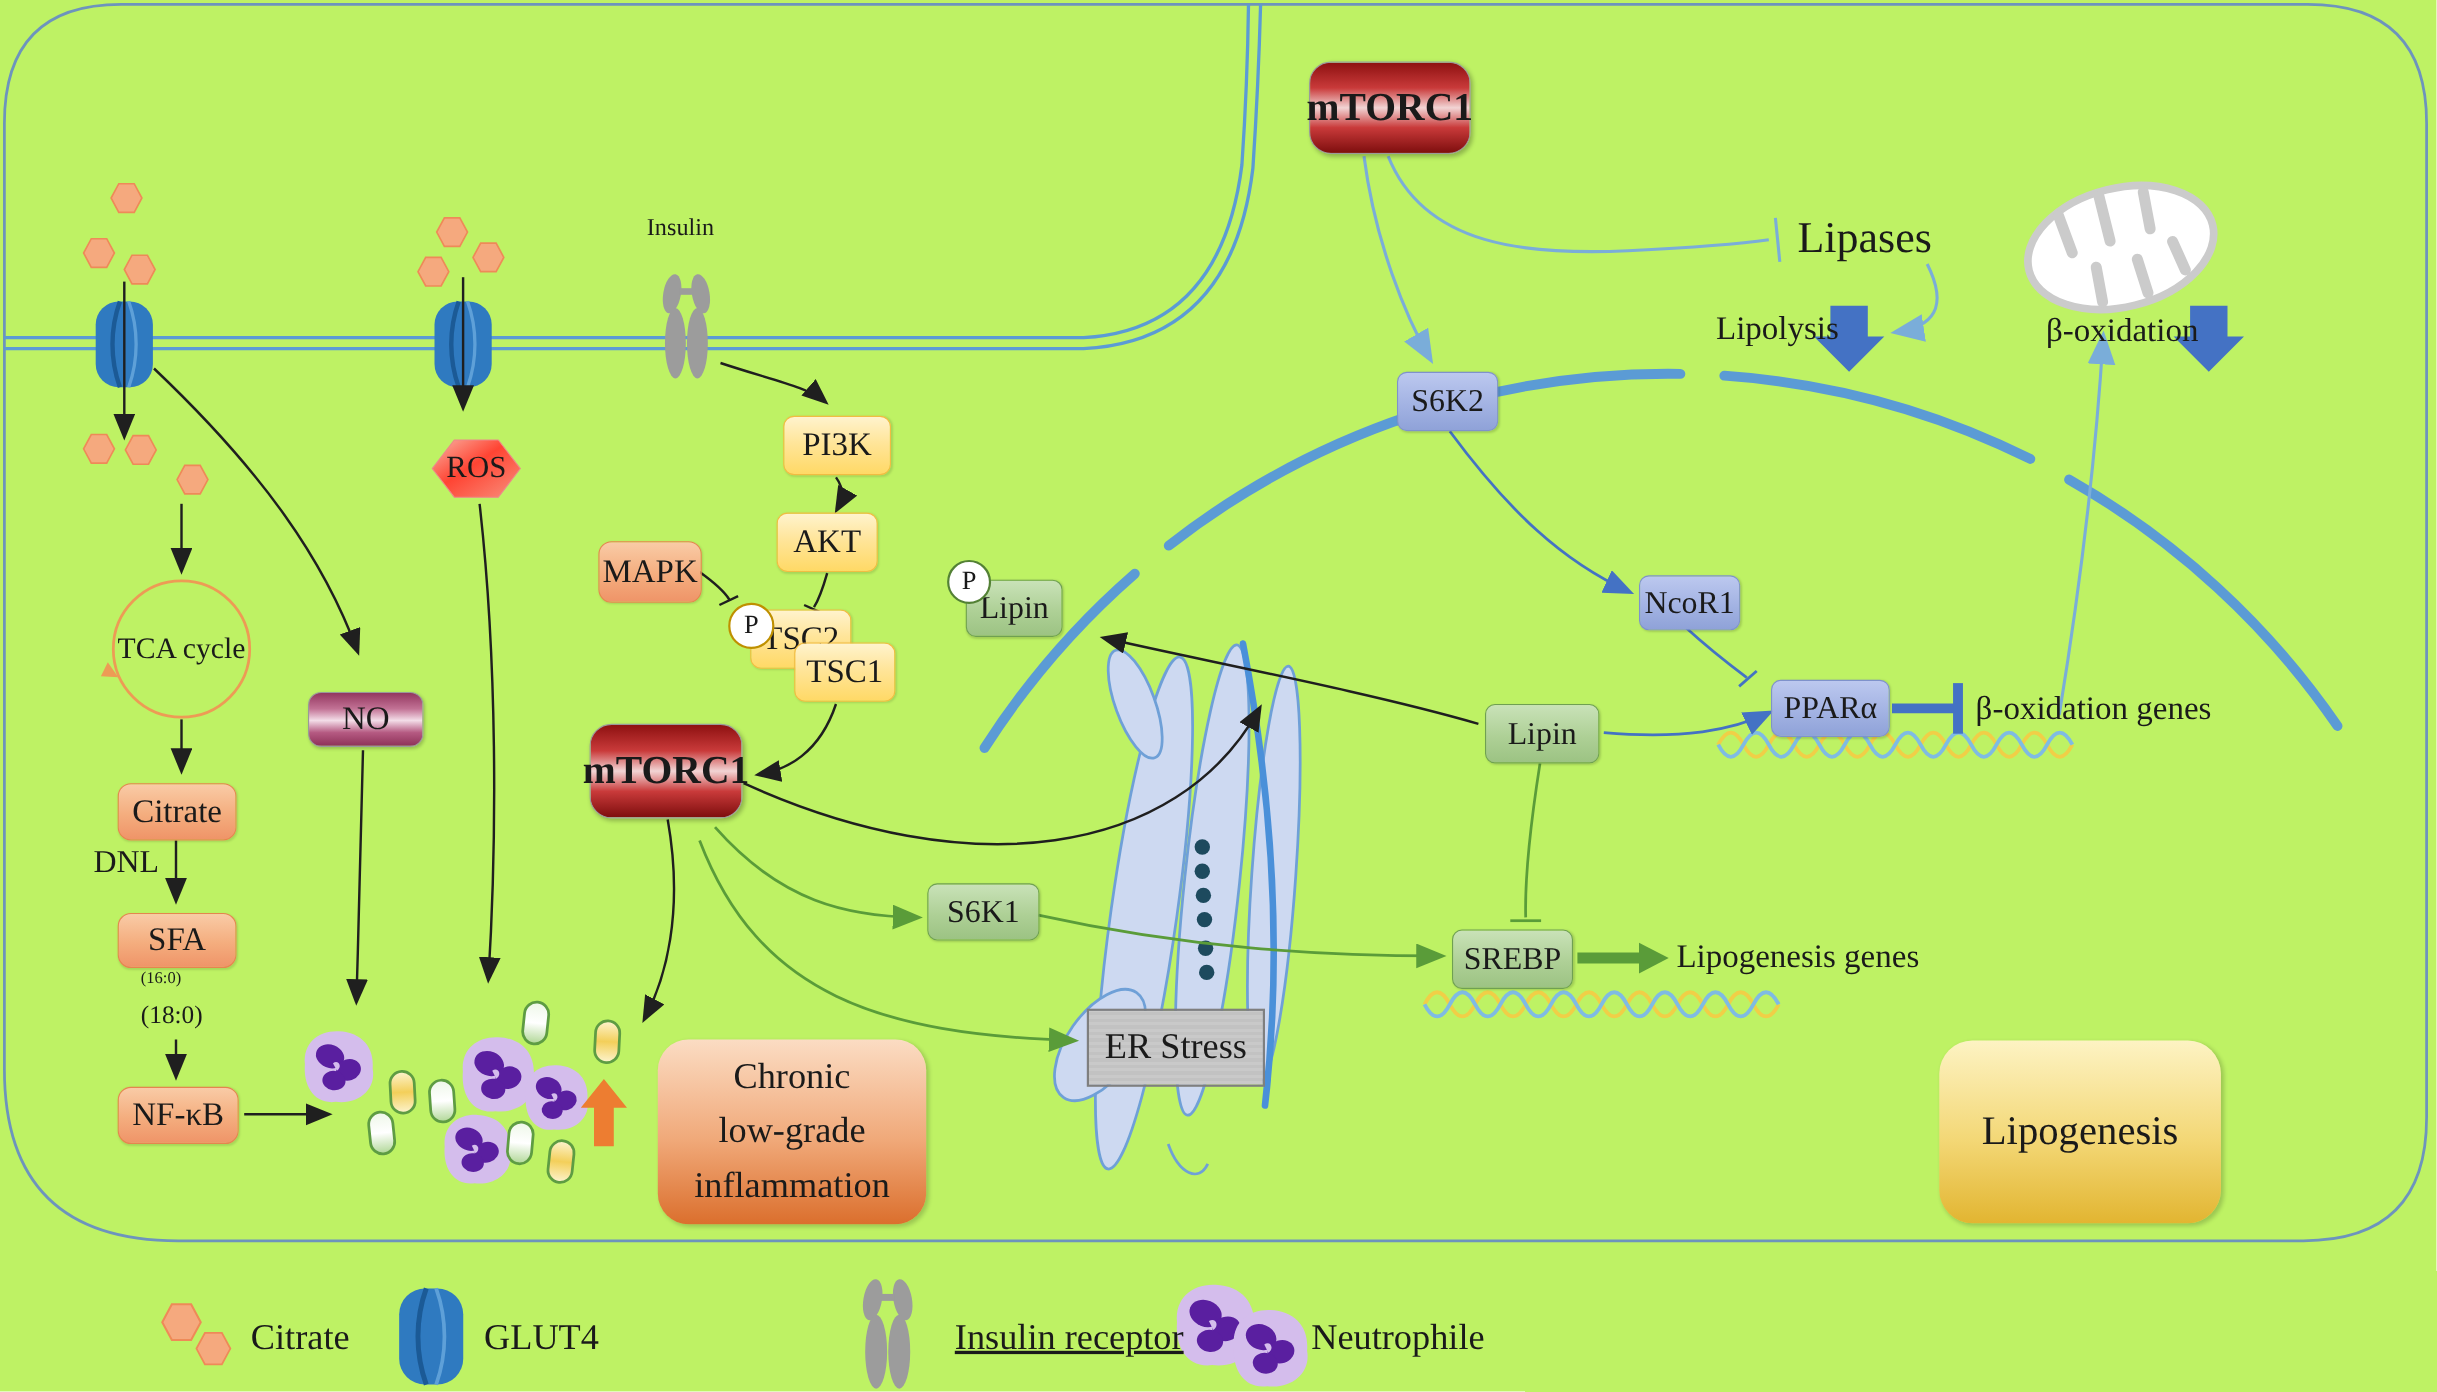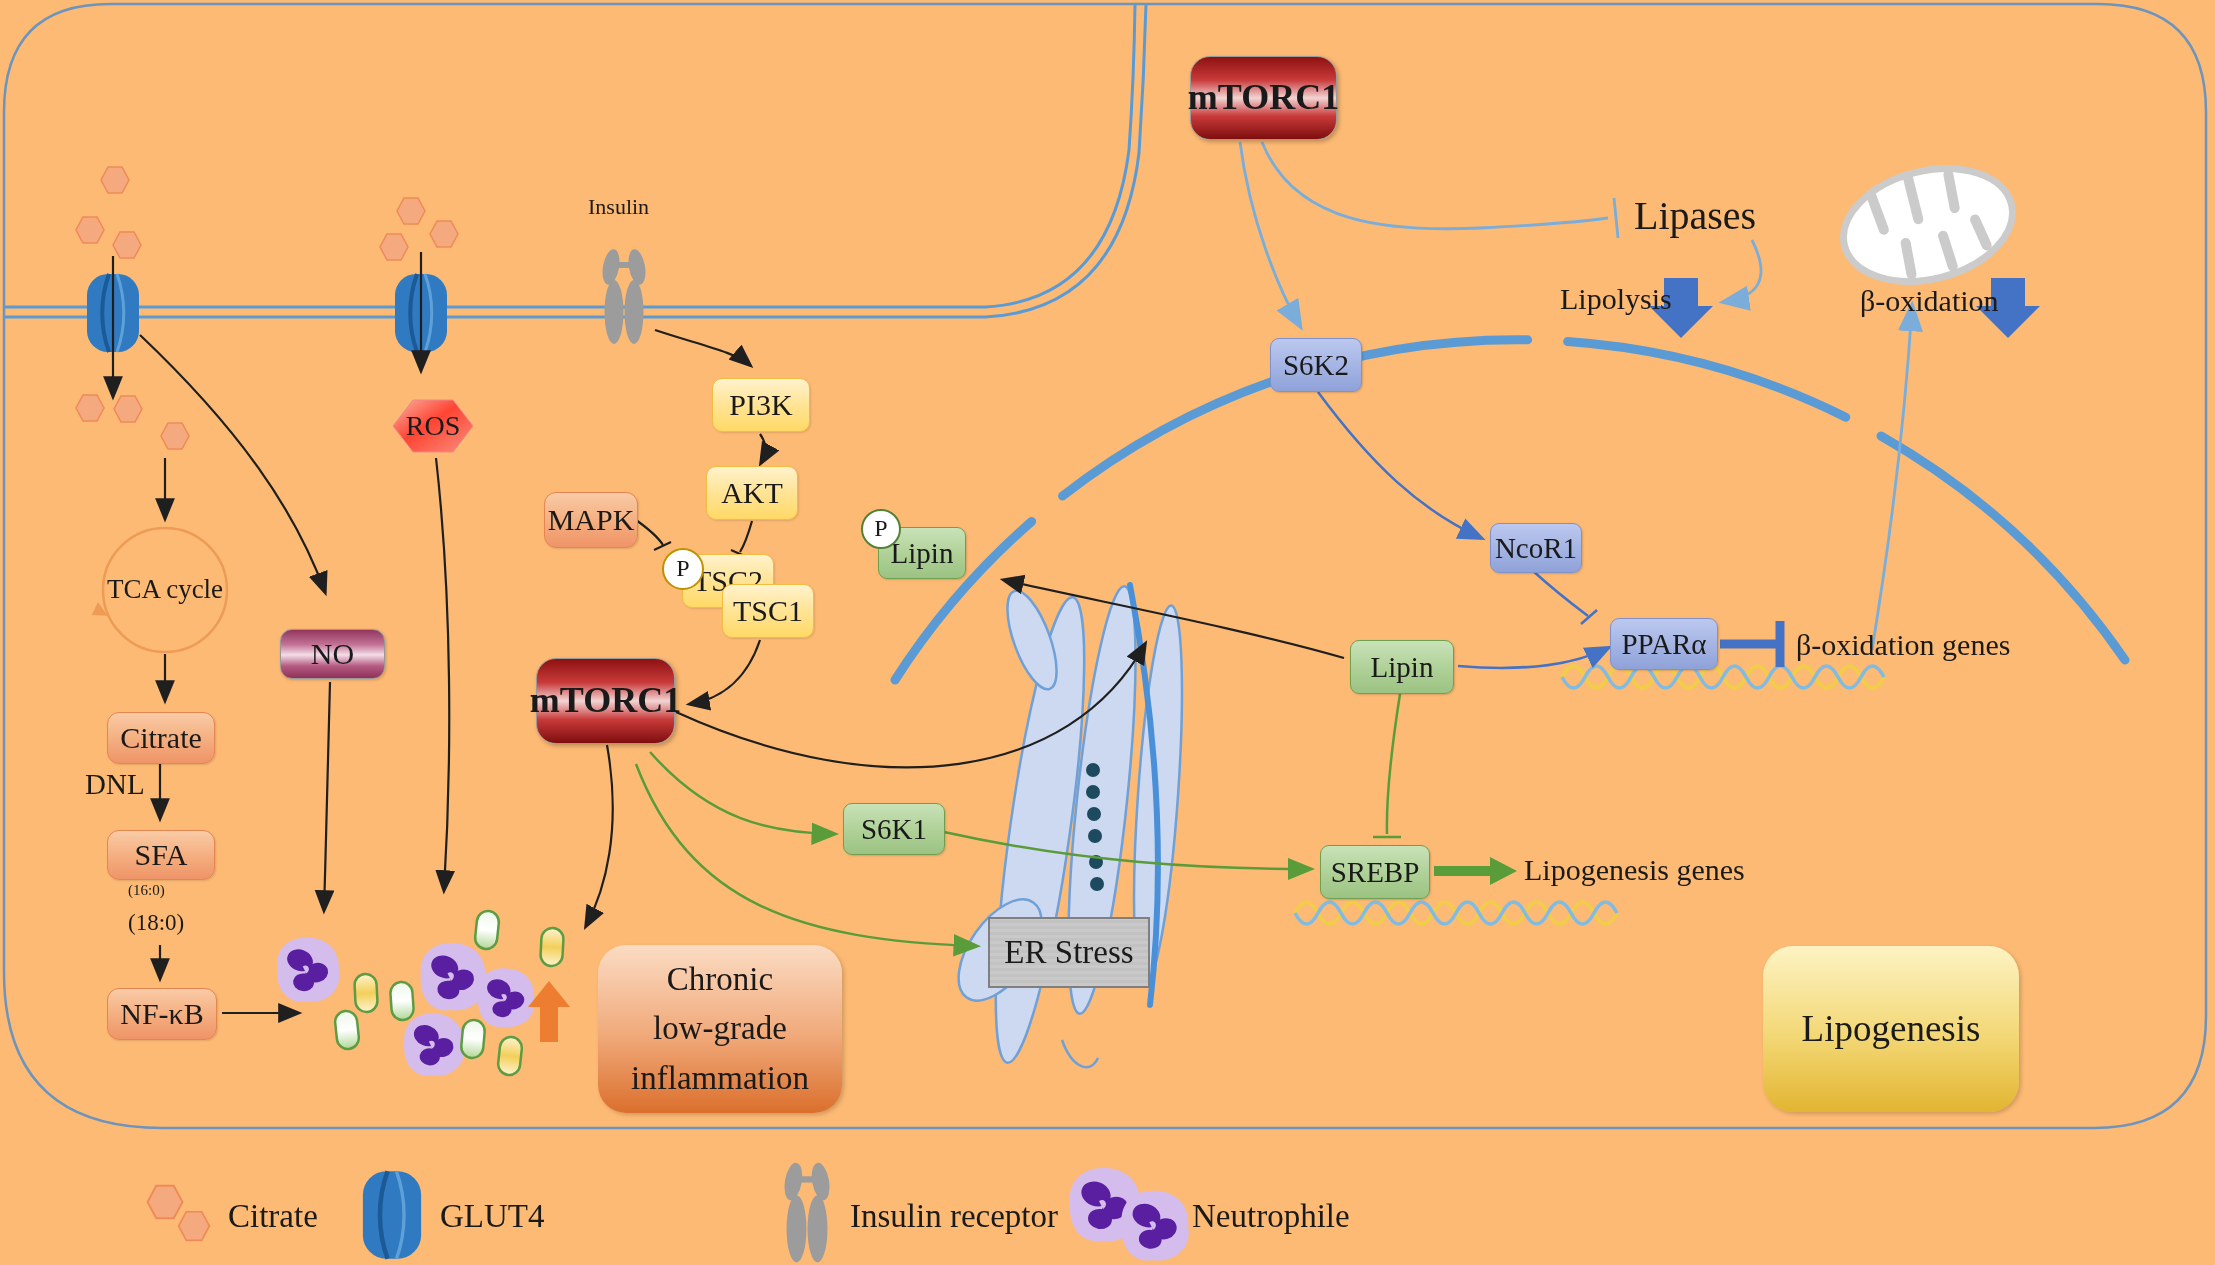--- a/index.html
+++ b/index.html
@@ -1,16 +1,16 @@
 <!DOCTYPE html>
 <html><head>
 <meta charset="utf-8">
 <style>
   html,body{margin:0;padding:0;background:#ffffff;}
-  .canvas{position:relative;width:2215px;height:1265px;background:#fdba74;
+  .canvas{position:relative;width:2215px;height:1265px;background:#bef264;
           font-family:"Liberation Serif", serif;color:#1a1a1a;overflow:hidden;}
   .node{position:absolute;display:flex;align-items:center;justify-content:center;
         text-align:center;font-size:30px;line-height:1.05;}
   
   .ybox{background:linear-gradient(180deg,#fff3cd 0%,#ffe59a 45%,#ffd966 100%);
         border:1.5px solid #f1bc42;border-radius:10px;box-shadow:1px 1px 2px rgba(0,0,0,.12);}
   .obox{background:linear-gradient(180deg,#f9cba6 0%,#f4ad7e 55%,#ef9468 100%);
         border:1.5px solid #e5854f;border-radius:12px;box-shadow:1px 1px 2px rgba(0,0,0,.12);}
   .rbox{background:linear-gradient(180deg,#8e1111 0%,#c93a3a 28%,#f2d4d4 50%,#c93a3a 72%,#7e0e0e 100%);
         border:1px solid #9a9a9a;border-radius:20px;font-weight:bold;font-size:36px;
@@ -296,16 +296,16 @@
 <svg width="2215" height="1265" viewBox="0 0 2215 1265" style="pointer-events:none;">
   <use href="#hex" transform="translate(165,1202) scale(1.25)"></use>
   <use href="#hex" transform="translate(194,1226) scale(1.1)"></use>
   <use href="#glut4" transform="translate(392,1215) scale(1.12)"></use>
   <use href="#receptor" transform="translate(807,1212) scale(1.05)"></use>
   <use href="#neutro" transform="translate(1105,1205)"></use>
   <use href="#neutro" transform="translate(1155,1226) scale(0.95)"></use>
 </svg>
 <div class="txt legendtxt" style="left:228px;top:1198px;">Citrate</div>
 <div class="txt legendtxt" style="left:440px;top:1198px;">GLUT4</div>
-<div class="txt legendtxt" style="left:850px;top:1198px;">Insulin receptor</div>
+<div class="txt legendtxt" style="left:868px;top:1198px;text-decoration:underline;">Insulin receptor</div>
 <div class="txt legendtxt" style="left:1192px;top:1198px;">Neutrophile</div>
 
 </div>
 
 </body></html>

